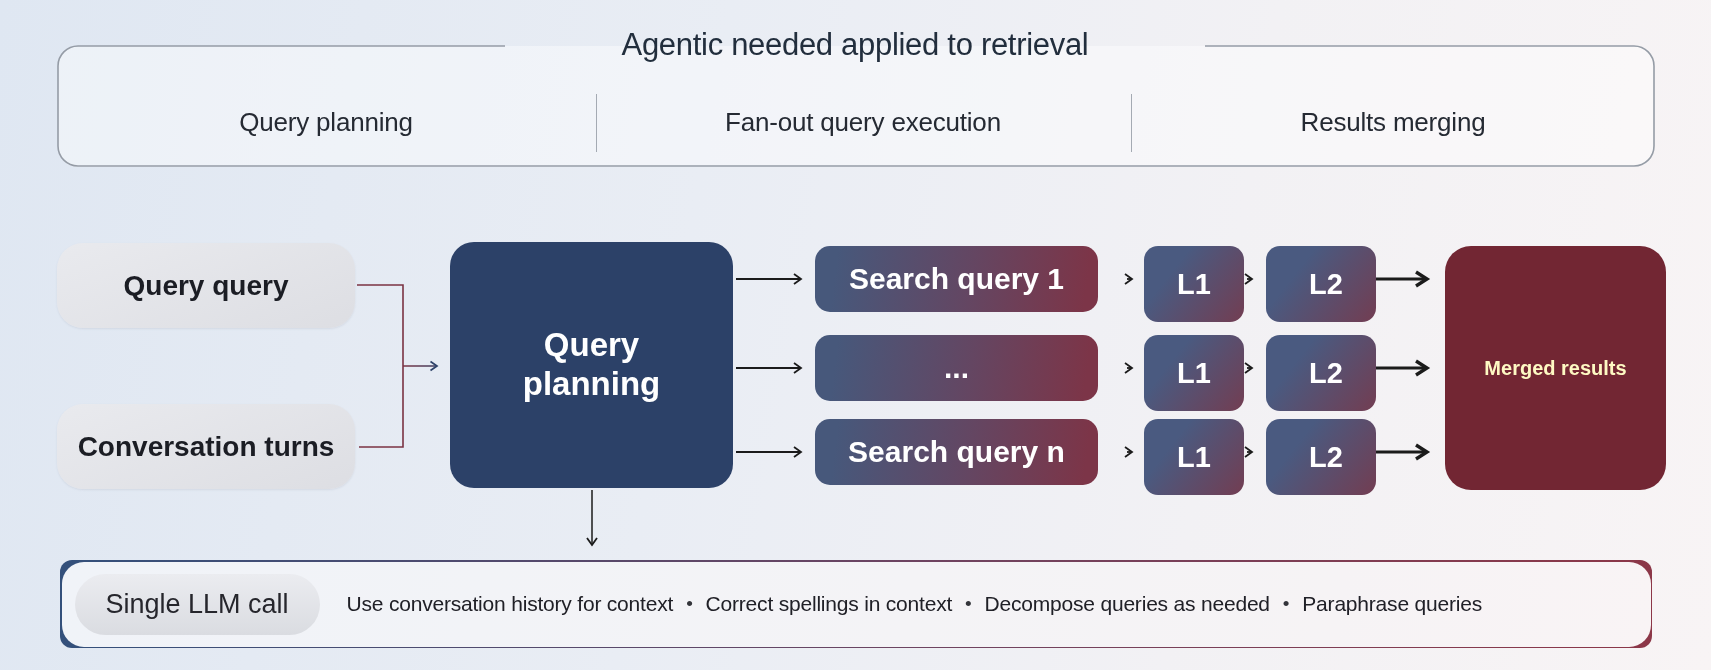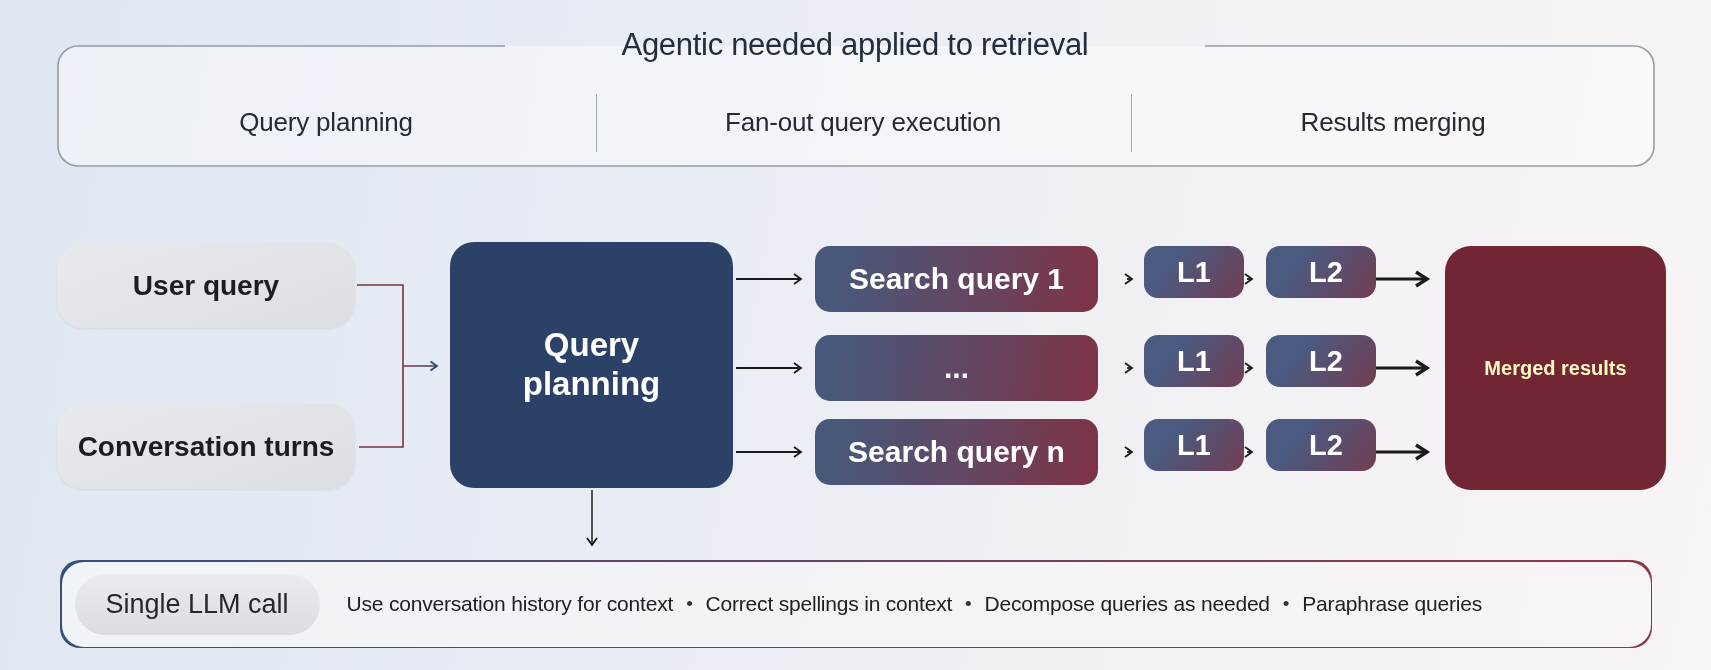--- a/index.html
+++ b/index.html
@@ -36,37 +36,37 @@
   }
   .planner .lbl{width:200px;}
   
   .qbox{
     position:absolute;left:815px;width:283px;height:66px;border-radius:15px;
     background:linear-gradient(97deg,#47587b 8%,#644662 55%,#7c3548 95%);
     display:flex;align-items:center;justify-content:center;
     font-size:30px;font-weight:bold;color:#ffffff;white-space:nowrap;
   }
   .lbox{
-    position:absolute;width:100px;height:52px;border-radius:14px;
+    position:absolute;width:100px;height:76px;border-radius:14px;
     background:linear-gradient(128deg,#4a5a80 30%,#7b3748 115%);
     display:flex;align-items:center;justify-content:center;
     font-size:29px;font-weight:bold;color:#ffffff;
   }
   .row1{top:246px;} .row2{top:335px;} .row3{top:419px;}
   .l1{left:1144px;} .l2{left:1266px;padding-left:10px;}
   
   .merged{
     position:absolute;left:1445px;top:246px;width:221px;height:244px;border-radius:26px;
     background:#722633;display:flex;align-items:center;justify-content:center;text-align:center;
     font-size:20px;font-weight:bold;color:#fef9c3;line-height:1.2;
   }
   .merged .lbl{width:150px;}
   
   .foot{
-    position:absolute;left:60px;top:560px;width:1592px;height:88px;border-radius:20px;
+    position:absolute;left:60px;top:560px;width:1592px;height:88px;border-radius:12px;
     background:linear-gradient(90deg,#33507b,#6f4360 55%,#8c3748);padding:0;
   }
   .foot-inner{
     position:absolute;inset:1.5px;border-radius:22px;
     background:linear-gradient(100deg,#f0f3f8 0%,#f6f3f5 80%,#f9f4f5 100%);
     display:flex;align-items:center;
   }
   .foot-pill{
     position:absolute;left:13px;top:12px;width:245px;height:61px;border-radius:31px;
     background:linear-gradient(180deg,#ebecf0,#dadce1);
@@ -132,21 +132,21 @@
     </svg>
   </div>
   <div class="hdr-title">Agentic needed applied to retrieval</div>
   <div class="hdr-col" style="left:326px">Query planning</div>
   <div class="hdr-col" style="left:1393px">Results merging</div>
   <div class="hdr-col" style="left:863px">Fan-out query execution</div>
   <div class="hdr-divider" style="left:596px"></div>
   <div class="hdr-divider" style="left:1131px"></div>
 
   <div class="pill" style="top:243px">
-    <span>User query</span>
+    <span>Query query</span>
   </div>
   <div class="pill" style="top:404px">
     <span>Conversation turns</span>
   </div>
 
   <div class="planner">
     <span class="lbl">Query planning</span>
   </div>
 
   <div class="qbox row1">

